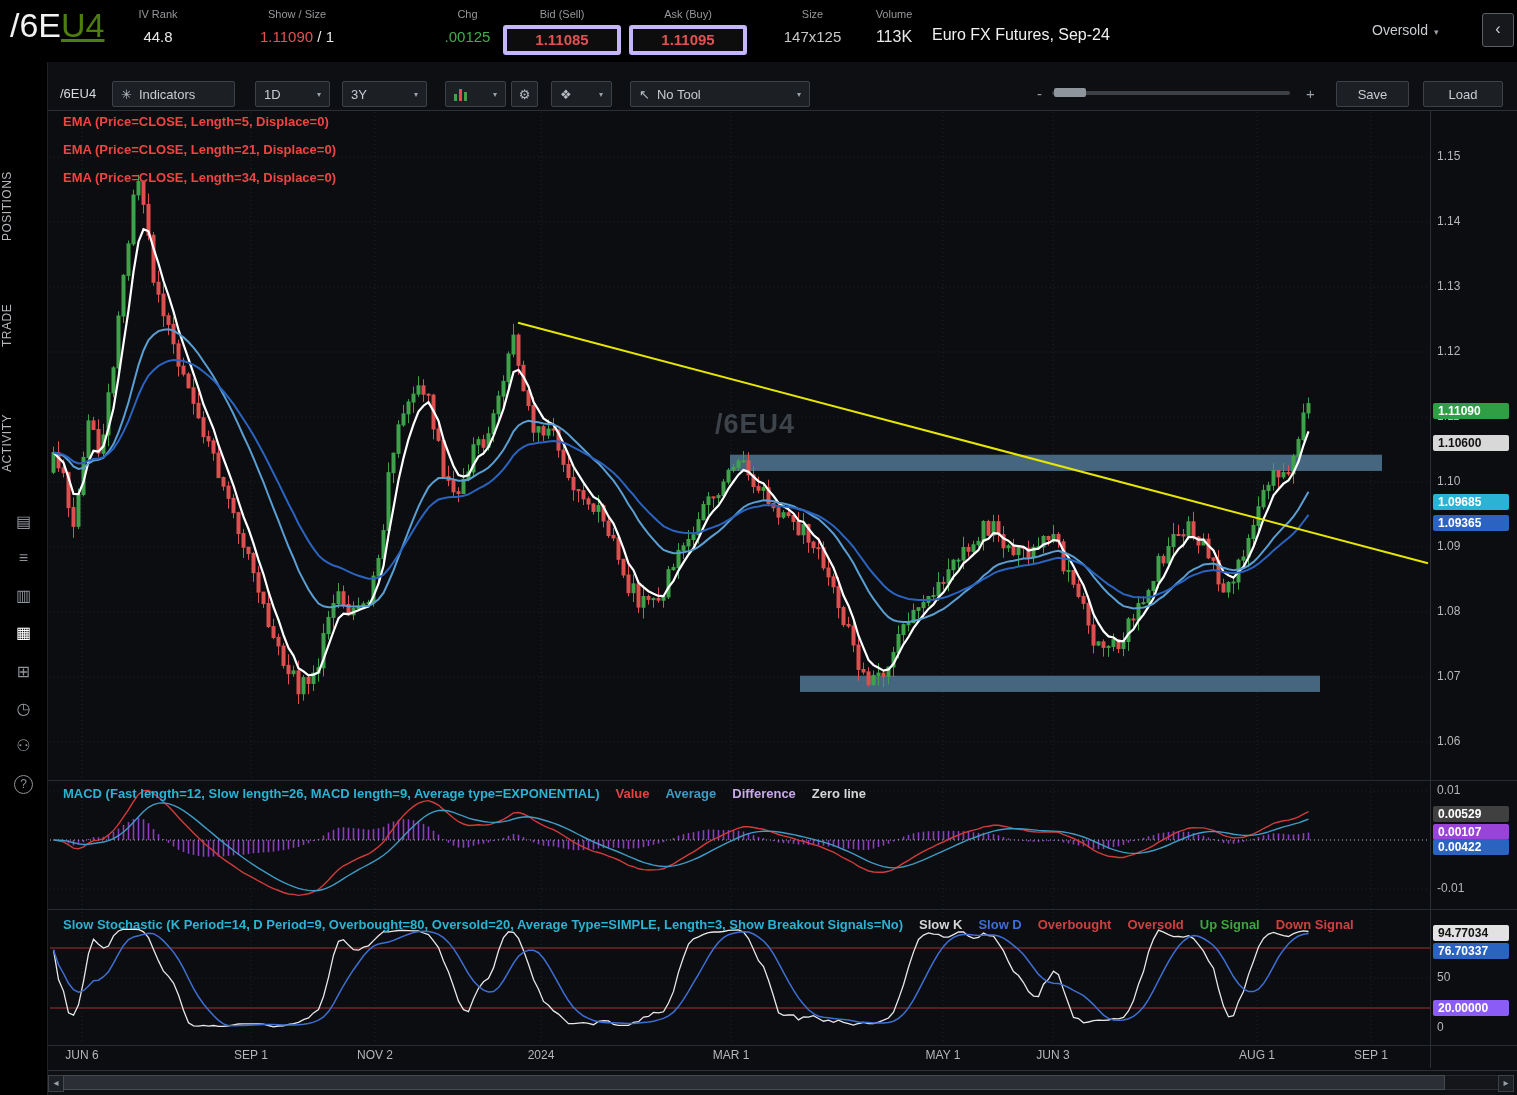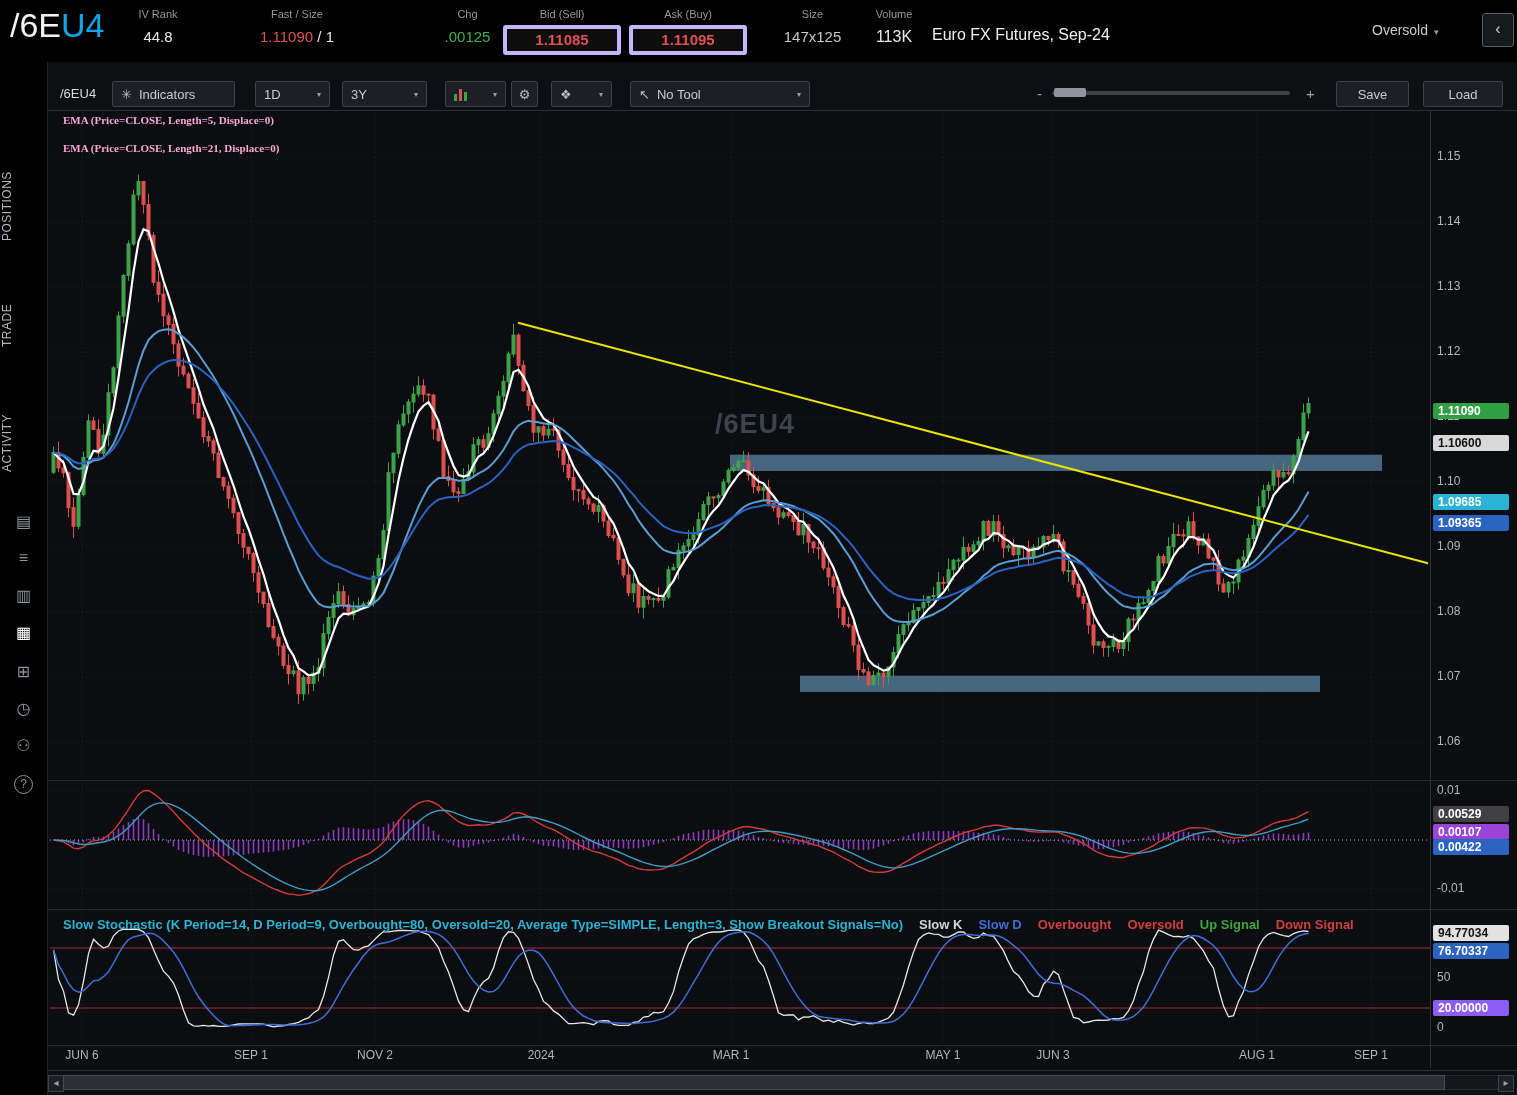--- a/index.html
+++ b/index.html
@@ -7,21 +7,21 @@
        font-family:"Liberation Sans",sans-serif;color:#ddd;}
   #chart-svg{position:absolute;left:0;top:0;z-index:1;}
   #overlays{position:absolute;inset:0;z-index:2;pointer-events:none;}
   .divider-h{position:absolute;left:47px;right:0;height:1px;background:#262b31;z-index:2;}
   .axis-border{position:absolute;left:1430px;top:110px;width:1px;height:958px;background:#2c3036;z-index:2;}
 
   
   header{position:absolute;left:0;top:0;width:1517px;height:62px;background:#000;z-index:4;}
   .sym{position:absolute;left:10px;top:6px;}
   .sym-main{font-size:34px;color:#f2f2f2;}
-  .sym-suf{font-size:34px;color:#0ea5e9;}
+  .sym-suf{font-size:34px;color:#4d7c0f;text-decoration:underline;}
   .hf{position:absolute;top:8px;text-align:center;}
   .hlabel{color:#97979c;font-size:11px;height:15px;}
   .hval{font-size:15px;color:#e8e8e8;margin-top:5px;white-space:nowrap;}
   .red{color:#e05252;} .green{color:#3fae4f;} .dim{color:#c8c8c8;}
   .pricebox{margin-top:2px;border:4px solid #c4b5fd;border-radius:3px;background:#0d0d0d;
             height:22px;line-height:22px;font-size:15px;color:#e05252;font-weight:bold;}
   #hdr-title{position:absolute;left:932px;top:26px;font-size:16px;color:#f0f0f0;}
   #accounts{position:absolute;left:1372px;top:22px;font-size:14px;color:#c9ccd1;cursor:default;}
   #accounts .caret{font-size:9px;color:#9aa0a8;margin-left:6px;}
   #collapse-btn{position:absolute;left:1482px;top:13px;width:30px;height:32px;border:1px solid #5a5f66;
@@ -46,21 +46,21 @@
   .tbtn .ticon{color:#b7bcc3;font-size:13px;}
   .cbars{display:inline-flex;align-items:flex-end;gap:2px;height:13px;}
   .cbars i{display:inline-block;width:3px;background:#3fa24a;}
   .cbars i.r{background:#de5050;}
   #zoom-minus,#zoom-plus{position:absolute;top:23px;color:#9aa0a8;font-size:15px;}
   #zoom-track{position:absolute;left:1005px;top:29px;width:238px;height:4px;background:#3c4147;border-radius:2px;}
   #zoom-handle{position:absolute;left:1007px;top:26px;width:32px;height:9px;background:#8f959d;border-radius:2px;}
 
   
   #ema-labels{position:absolute;left:63px;top:114px;}
-  .ema-label{color:#f9a8d4;font-weight:bold;font-size:11px;height:28px;white-space:nowrap;font-family:Liberation Serif, serif;}
+  .ema-label{color:#ef4444;font-weight:bold;font-size:13px;height:28px;white-space:nowrap;}
   #macd-row,#stoch-row{position:absolute;left:63px;display:flex;gap:16px;overflow:hidden;white-space:nowrap;align-items:baseline;}
   #macd-row{top:786px;width:1340px;}
   #stoch-row{top:917px;width:1367px;}
   .study-title{color:#2bb3d4;font-weight:bold;font-size:13px;white-space:nowrap;}
   .legend-item{font-weight:bold;font-size:13px;white-space:nowrap;}
   .tick{position:absolute;left:1437px;color:#b6b6b6;font-size:12px;}
   .badge{position:absolute;left:1433px;min-width:66px;height:16px;line-height:16px;font-size:12px;
          padding:0 5px;border-radius:2px;font-weight:bold;white-space:nowrap;}
   .tlabel{position:absolute;width:70px;text-align:center;color:#b6b6b6;font-size:12px;top:1048px;}
 
@@ -893,20 +893,28 @@
       <path d="M53.5,452.6L58.5,457.7L63.5,462.7L68.5,477.7L73.5,493.9L78.5,494.1L83.5,481.9L88.5,461.5L93.5,450.8L98.5,451.6L103.5,446.1L108.5,428.3L113.5,408.2L118.5,377.5L123.5,343.4L128.5,310.3L133.5,271.8L138.5,241.7L143.5,229.3L148.5,231.3L153.5,248.2L158.5,263.5L163.5,281.0L168.5,295.5L173.5,311.6L178.5,329.8L183.5,344.5L188.5,358.9L193.5,373.7L198.5,388.4L203.5,404.5L208.5,416.6L213.5,428.8L218.5,445.0L223.5,458.7L228.5,471.9L233.5,485.5L238.5,501.5L243.5,516.7L248.5,529.0L253.5,543.6L258.5,559.8L263.5,574.3L268.5,591.7L273.5,606.9L278.5,619.9L283.5,635.1L288.5,647.9L293.5,655.6L298.5,668.3L303.5,671.4L308.5,675.4L313.5,674.6L318.5,672.4L323.5,659.4L328.5,645.4L333.5,631.5L338.5,618.3L343.5,613.7L348.5,614.1L353.5,612.2L358.5,610.2L363.5,608.1L368.5,606.4L373.5,596.3L378.5,583.7L383.5,566.0L388.5,534.9L393.5,507.7L398.5,480.1L403.5,458.0L408.5,439.3L413.5,424.3L418.5,411.5L423.5,405.7L428.5,402.2L433.5,411.1L438.5,420.8L443.5,439.4L448.5,453.0L453.5,466.0L458.5,475.1L463.5,476.6L468.5,475.0L473.5,464.9L478.5,456.5L483.5,453.4L488.5,446.9L493.5,435.9L498.5,422.6L503.5,408.9L508.5,390.6L513.5,372.1L518.5,369.8L523.5,376.8L528.5,386.4L533.5,401.7L538.5,410.0L543.5,418.4L548.5,421.9L553.5,424.6L558.5,433.1L563.5,443.5L568.5,454.8L573.5,466.5L578.5,474.6L583.5,482.7L588.5,489.8L593.5,497.0L598.5,499.9L603.5,506.9L608.5,516.4L613.5,523.6L618.5,535.5L623.5,548.7L628.5,563.4L633.5,570.2L638.5,582.5L643.5,587.2L648.5,591.2L653.5,593.7L658.5,595.9L663.5,596.2L668.5,587.4L673.5,580.8L678.5,570.6L683.5,562.4L688.5,554.7L693.5,548.1L698.5,538.6L703.5,527.3L708.5,517.2L713.5,510.7L718.5,505.6L723.5,497.8L728.5,488.6L733.5,481.5L738.5,474.7L743.5,470.1L748.5,471.7L753.5,476.6L758.5,481.2L763.5,483.4L768.5,490.1L773.5,496.0L778.5,503.0L783.5,506.3L788.5,509.3L793.5,513.4L798.5,520.5L803.5,521.9L808.5,528.6L813.5,535.0L818.5,539.3L823.5,548.8L828.5,558.2L833.5,567.7L838.5,581.0L843.5,595.5L848.5,605.7L853.5,618.8L858.5,635.7L863.5,647.8L868.5,660.0L873.5,665.1L878.5,667.8L883.5,670.6L888.5,669.4L893.5,663.8L898.5,654.0L903.5,644.3L908.5,637.0L913.5,628.2L918.5,621.3L923.5,615.0L928.5,608.9L933.5,604.4L938.5,597.1L943.5,592.4L948.5,584.9L953.5,576.7L958.5,571.1L963.5,563.3L968.5,559.3L973.5,554.4L978.5,550.1L983.5,540.6L988.5,538.8L993.5,533.1L998.5,533.6L1003.5,538.3L1008.5,540.8L1013.5,545.4L1018.5,546.1L1023.5,546.8L1028.5,550.5L1033.5,549.4L1038.5,548.6L1043.5,544.5L1048.5,542.9L1053.5,540.1L1058.5,540.7L1063.5,550.7L1068.5,557.3L1073.5,566.3L1078.5,576.3L1083.5,585.3L1088.5,598.6L1093.5,614.1L1098.5,623.4L1103.5,631.4L1108.5,636.4L1113.5,637.5L1118.5,641.1L1123.5,641.2L1128.5,633.8L1133.5,629.2L1138.5,620.7L1143.5,614.7L1148.5,606.6L1153.5,598.2L1158.5,584.3L1163.5,577.2L1168.5,567.0L1173.5,556.1L1178.5,549.0L1183.5,544.7L1188.5,537.1L1193.5,537.0L1198.5,539.7L1203.5,539.5L1208.5,545.6L1213.5,550.5L1218.5,561.6L1223.5,571.8L1228.5,575.4L1233.5,577.6L1238.5,571.7L1243.5,566.8L1248.5,557.4L1253.5,546.7L1258.5,533.4L1263.5,519.1L1268.5,507.8L1273.5,495.4L1278.5,489.2L1283.5,483.7L1288.5,480.4L1293.5,472.5L1298.5,461.5L1303.5,445.3L1308.5,431.4" fill="none" stroke="#ffffff" stroke-width="2.2" clip-path="url(#cMain)"></path>
       <path d="M53.5,452.6L58.5,454.0L63.5,455.7L68.5,460.4L73.5,466.4L78.5,469.0L83.5,467.9L88.5,463.6L93.5,460.5L98.5,459.9L103.5,457.6L108.5,451.7L113.5,444.1L118.5,432.4L123.5,418.2L128.5,402.3L133.5,383.5L138.5,365.1L143.5,350.5L148.5,340.0L153.5,334.8L158.5,331.1L163.5,329.7L168.5,329.2L173.5,330.5L178.5,333.8L183.5,337.4L188.5,342.0L193.5,347.6L198.5,354.0L203.5,361.5L208.5,368.7L213.5,376.4L218.5,385.6L223.5,394.7L228.5,404.1L233.5,414.0L238.5,424.9L243.5,436.0L248.5,446.7L253.5,458.1L258.5,470.3L263.5,482.4L268.5,495.5L273.5,508.4L278.5,520.9L283.5,534.0L288.5,546.7L293.5,558.0L298.5,570.4L303.5,580.1L308.5,589.5L313.5,597.1L318.5,603.5L323.5,606.3L328.5,607.3L333.5,606.9L338.5,605.6L343.5,605.5L348.5,606.3L353.5,606.5L358.5,606.5L363.5,606.3L368.5,606.0L373.5,603.2L378.5,599.2L383.5,592.9L388.5,582.0L393.5,570.3L398.5,557.1L403.5,544.1L408.5,531.1L413.5,518.7L418.5,506.6L423.5,496.4L428.5,487.2L433.5,481.9L438.5,478.1L443.5,478.0L448.5,478.2L453.5,479.4L458.5,480.7L463.5,480.6L468.5,479.8L473.5,476.6L478.5,473.3L483.5,470.9L488.5,467.5L493.5,462.6L498.5,456.6L503.5,449.8L508.5,441.1L513.5,431.4L518.5,425.4L523.5,422.3L528.5,420.7L533.5,421.8L538.5,422.2L543.5,423.4L548.5,423.9L553.5,424.5L558.5,426.8L563.5,430.2L568.5,434.5L573.5,439.5L578.5,444.2L583.5,449.2L588.5,454.1L593.5,459.3L598.5,463.6L603.5,468.8L608.5,474.8L613.5,480.6L618.5,487.7L623.5,495.7L628.5,504.5L633.5,511.7L638.5,520.4L643.5,527.3L648.5,533.9L653.5,539.7L658.5,545.2L663.5,549.9L668.5,551.7L673.5,553.2L678.5,552.9L683.5,552.3L688.5,551.1L693.5,549.6L698.5,546.9L703.5,543.1L708.5,538.9L713.5,535.1L718.5,531.5L723.5,527.0L728.5,521.9L733.5,516.9L738.5,511.8L743.5,507.2L748.5,504.3L753.5,502.6L758.5,501.5L763.5,500.3L768.5,500.6L773.5,501.2L778.5,502.7L783.5,503.6L788.5,504.7L793.5,506.2L798.5,508.8L803.5,510.2L808.5,513.1L813.5,516.3L818.5,519.1L823.5,523.6L828.5,528.4L833.5,533.7L838.5,540.4L843.5,548.1L848.5,555.2L853.5,563.3L858.5,573.0L863.5,582.0L868.5,591.3L873.5,598.9L878.5,605.7L883.5,612.1L888.5,617.1L893.5,620.3L898.5,621.6L903.5,621.9L908.5,622.0L913.5,620.9L918.5,619.7L923.5,618.1L928.5,616.2L933.5,614.3L938.5,611.4L943.5,608.8L948.5,605.3L953.5,601.2L958.5,597.4L963.5,592.9L968.5,589.1L973.5,585.1L978.5,581.1L983.5,575.7L988.5,572.0L993.5,567.4L998.5,564.5L1003.5,562.9L1008.5,561.4L1013.5,560.8L1018.5,559.6L1023.5,558.5L1028.5,558.5L1033.5,557.5L1038.5,556.5L1043.5,554.7L1048.5,553.3L1053.5,551.6L1058.5,550.7L1063.5,552.5L1068.5,554.2L1073.5,556.9L1078.5,560.5L1083.5,564.4L1088.5,569.9L1093.5,576.7L1098.5,582.7L1103.5,588.5L1108.5,593.8L1113.5,598.0L1118.5,602.6L1123.5,606.1L1128.5,607.3L1133.5,608.4L1138.5,608.0L1143.5,607.5L1148.5,606.0L1153.5,603.7L1158.5,599.4L1163.5,596.1L1168.5,591.6L1173.5,586.4L1178.5,581.7L1183.5,577.6L1188.5,572.5L1193.5,569.3L1198.5,567.1L1203.5,564.5L1208.5,563.9L1213.5,563.6L1218.5,565.4L1223.5,567.8L1228.5,569.2L1233.5,570.3L1238.5,569.4L1243.5,568.3L1248.5,565.6L1253.5,561.9L1258.5,556.9L1263.5,550.9L1268.5,544.9L1273.5,538.1L1278.5,532.6L1283.5,527.1L1288.5,522.3L1293.5,516.3L1298.5,509.3L1303.5,500.6L1308.5,491.8" fill="none" stroke="#5a9fd4" stroke-width="2" clip-path="url(#cMain)"></path>
       <path d="M53.5,452.6L58.5,453.5L63.5,454.6L68.5,457.6L73.5,461.5L78.5,463.4L83.5,463.1L88.5,460.7L93.5,458.9L98.5,458.6L103.5,457.2L108.5,453.5L113.5,448.6L118.5,441.1L123.5,431.6L128.5,420.9L133.5,408.0L138.5,395.0L143.5,384.1L148.5,375.6L153.5,370.3L158.5,365.9L163.5,363.1L168.5,360.9L173.5,359.9L178.5,360.2L183.5,361.0L188.5,362.6L193.5,364.9L198.5,367.9L203.5,371.8L208.5,375.8L213.5,380.2L218.5,385.8L223.5,391.5L228.5,397.6L233.5,404.2L238.5,411.6L243.5,419.3L248.5,427.0L253.5,435.3L258.5,444.3L263.5,453.4L268.5,463.3L273.5,473.2L278.5,483.1L283.5,493.5L288.5,503.8L293.5,513.3L298.5,523.7L303.5,532.4L308.5,541.1L313.5,548.6L318.5,555.4L323.5,559.9L328.5,563.2L333.5,565.5L338.5,567.0L343.5,569.1L348.5,571.7L353.5,573.9L358.5,575.7L363.5,577.3L368.5,578.8L373.5,578.6L378.5,577.5L383.5,574.8L388.5,569.0L393.5,562.3L398.5,554.5L403.5,546.5L408.5,538.2L413.5,530.0L418.5,521.7L423.5,514.4L428.5,507.6L433.5,503.1L438.5,499.5L443.5,498.2L448.5,497.2L453.5,496.9L458.5,496.7L463.5,495.7L468.5,494.4L473.5,491.5L478.5,488.6L483.5,486.2L488.5,483.2L493.5,479.2L498.5,474.5L503.5,469.2L508.5,462.6L513.5,455.3L518.5,450.2L523.5,446.8L528.5,444.4L533.5,443.7L538.5,442.7L543.5,442.3L548.5,441.5L553.5,440.9L558.5,441.4L563.5,442.7L568.5,444.7L573.5,447.3L578.5,449.8L583.5,452.6L588.5,455.5L593.5,458.7L598.5,461.4L603.5,464.8L608.5,468.8L613.5,472.8L618.5,477.7L623.5,483.3L628.5,489.5L633.5,494.9L638.5,501.3L643.5,506.8L648.5,512.1L653.5,517.0L658.5,521.8L663.5,526.1L668.5,528.6L673.5,530.8L678.5,531.9L683.5,532.7L688.5,533.1L693.5,533.2L698.5,532.4L703.5,530.8L708.5,528.9L713.5,527.1L718.5,525.3L723.5,522.8L728.5,519.8L733.5,516.8L738.5,513.6L743.5,510.6L748.5,508.6L753.5,507.3L758.5,506.4L763.5,505.3L768.5,505.2L773.5,505.3L778.5,506.0L783.5,506.4L788.5,506.9L793.5,507.7L798.5,509.3L803.5,510.2L808.5,512.0L813.5,514.0L818.5,516.0L823.5,518.9L828.5,522.2L833.5,525.9L838.5,530.6L843.5,536.0L848.5,541.1L853.5,547.0L858.5,554.0L863.5,560.8L868.5,567.8L873.5,574.0L878.5,579.7L883.5,585.2L888.5,589.9L893.5,593.4L898.5,595.8L903.5,597.4L908.5,598.9L913.5,599.5L918.5,600.0L923.5,600.1L928.5,599.9L933.5,599.7L938.5,598.7L943.5,597.8L948.5,596.2L953.5,594.1L958.5,592.2L963.5,589.6L968.5,587.5L973.5,585.0L978.5,582.5L983.5,579.0L988.5,576.5L993.5,573.4L998.5,571.2L1003.5,569.8L1008.5,568.5L1013.5,567.7L1018.5,566.5L1023.5,565.5L1028.5,565.0L1033.5,564.0L1038.5,563.0L1043.5,561.5L1048.5,560.3L1053.5,558.8L1058.5,557.8L1063.5,558.6L1068.5,559.3L1073.5,560.7L1078.5,562.7L1083.5,565.1L1088.5,568.5L1093.5,572.9L1098.5,576.8L1103.5,580.8L1108.5,584.6L1113.5,587.7L1118.5,591.2L1123.5,594.1L1128.5,595.5L1133.5,596.9L1138.5,597.3L1143.5,597.6L1148.5,597.2L1153.5,596.3L1158.5,594.0L1163.5,592.2L1168.5,589.6L1173.5,586.5L1178.5,583.5L1183.5,580.8L1188.5,577.4L1193.5,575.1L1198.5,573.4L1203.5,571.4L1208.5,570.7L1213.5,570.1L1218.5,570.9L1223.5,572.1L1228.5,572.7L1233.5,573.2L1238.5,572.4L1243.5,571.6L1248.5,569.7L1253.5,567.1L1258.5,563.7L1263.5,559.5L1268.5,555.3L1273.5,550.4L1278.5,546.2L1283.5,542.0L1288.5,538.1L1293.5,533.5L1298.5,528.1L1303.5,521.5L1308.5,514.8" fill="none" stroke="#2a63c0" stroke-width="2" clip-path="url(#cMain)"></path>
       <line x1="518" y1="322.7" x2="1428" y2="563.3" stroke="#e6e600" stroke-width="2"></line>
     </svg>
 
   <div id="overlays">
     <div id="ema-labels">
         <div class="ema-label">EMA (Price=CLOSE, Length=5, Displace=0)</div>
         <div class="ema-label">EMA (Price=CLOSE, Length=21, Displace=0)</div>
+        <div class="ema-label">EMA (Price=CLOSE, Length=34, Displace=0)</div>
+      </div>
+    <div id="macd-row">
+        <div class="study-title">MACD (Fast length=12, Slow length=26, MACD length=9, Average type=EXPONENTIAL)</div>
+        <div class="legend-item" style="color:#e04545">Value</div>
+        <div class="legend-item" style="color:#3f9bc4">Average</div>
+        <div class="legend-item" style="color:#c9a8e8">Difference</div>
+        <div class="legend-item" style="color:#d6d6d6">Zero line</div>
       </div>
     <div id="stoch-row">
         <div class="study-title">Slow Stochastic (K Period=14, D Period=9, Overbought=80, Oversold=20, Average Type=SIMPLE, Length=3, Show Breakout Signals=No)</div>
         <div class="legend-item" style="color:#d6d6d6">Slow K</div>
         <div class="legend-item" style="color:#3f6fd4">Slow D</div>
         <div class="legend-item" style="color:#cf4040">Overbought</div>
         <div class="legend-item" style="color:#cf4040">Oversold</div>
         <div class="legend-item" style="color:#3aa83a">Up Signal</div>
         <div class="legend-item" style="color:#cf4040">Down Signal</div>
       </div>
@@ -954,21 +962,21 @@
 
   <header>
     <div class="sym">
       <span class="sym-main">/6E</span><span class="sym-suf">U4</span>
     </div>
     <div class="hf" style="left:118px;width:80px">
       <div class="hlabel">IV Rank</div>
       <div class="hval">44.8</div>
     </div>
     <div class="hf" style="left:232px;width:130px">
-      <div class="hlabel">Fast / Size</div>
+      <div class="hlabel">Show / Size</div>
       <div class="hval"><span class="red">1.11090</span> <span>/ 1</span></div>
     </div>
     <div class="hf" style="left:420px;width:95px">
       <div class="hlabel">Chg</div>
       <div class="hval green">.00125</div>
     </div>
     <div class="hf" style="left:503px;width:118px">
       <div class="hlabel">Bid (Sell)</div>
       <div class="pricebox">1.11085</div>
     </div>

